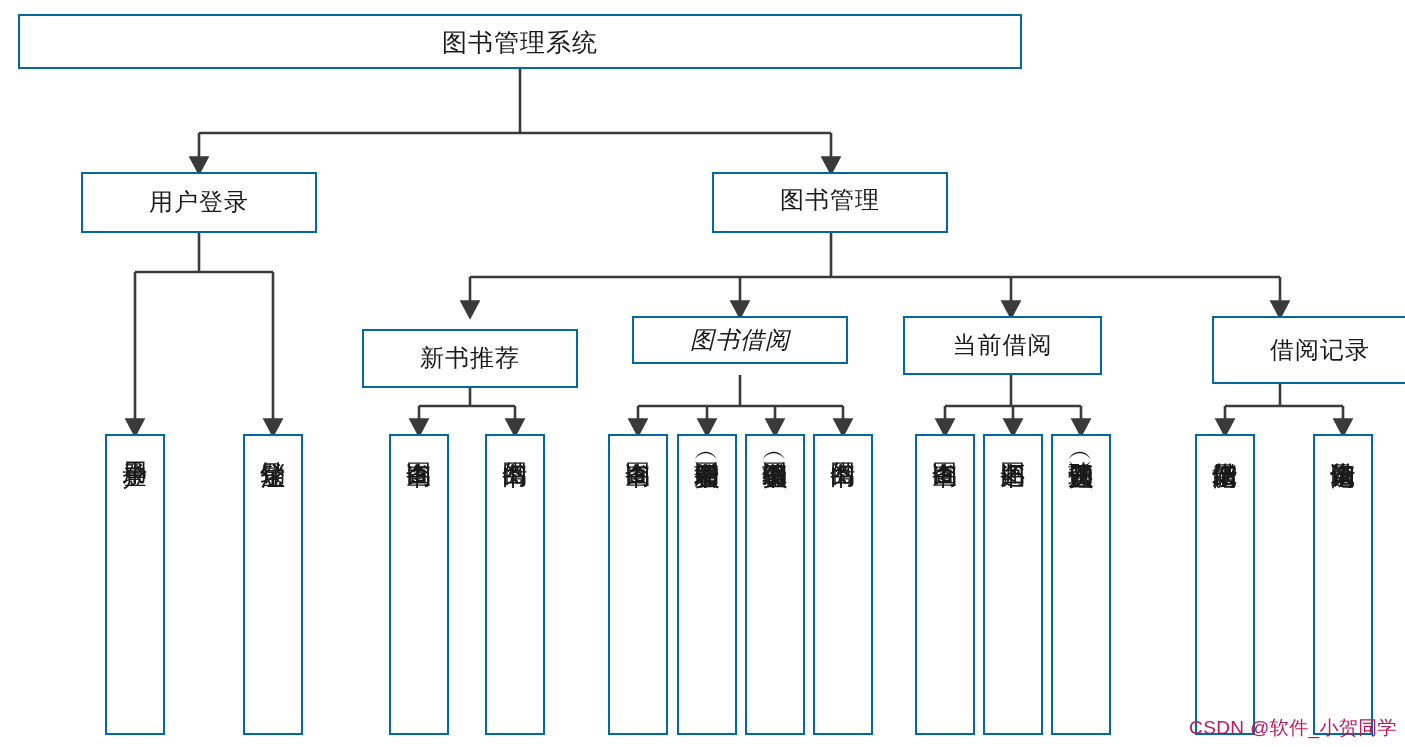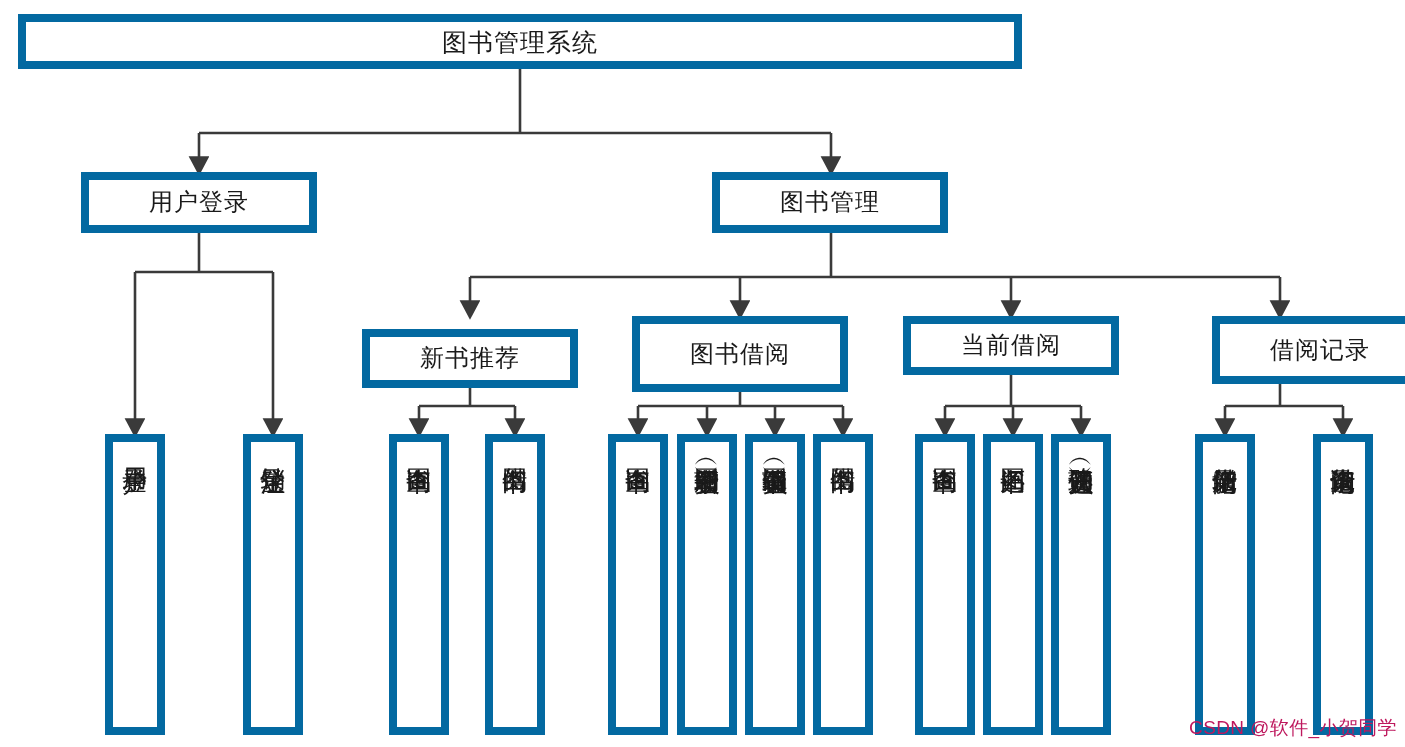--- a/index.html
+++ b/index.html
@@ -23,21 +23,21 @@
     position: absolute;
     left: 0;
     top: 0;
     width: 1405px;
     height: 747px;
     pointer-events: none;
   }
   .node {
     position: absolute;
     box-sizing: border-box;
-    border: 8px solid #0369a1;
+    border: 2px solid #0369a1;
     background: #ffffff;
     display: flex;
     align-items: center;
     justify-content: center;
     color: #1a1a1a;
     z-index: 2;
   }
   .node-label {
     display: block;
     text-align: center;
@@ -132,31 +132,31 @@
     </g>
   </svg>
 
   <div class="node h root" style="left:18px; top:14px; width:1004px; height:55px;">
     <span class="node-label">图书管理系统</span>
   </div>
 
   <div class="node h" style="left:81px; top:172px; width:236px; height:61px;">
     <span class="node-label">用户登录</span>
   </div>
-  <div class="node h" style="left:712px; top:172px; width:236px; height:61px;">
+  <div class="node h" style="left:712px; top:172px; width:236px; height:61px;font-family:Liberation Mono, monospace;">
     <span class="node-label">图书管理</span>
   </div>
 
   <div class="node h" style="left:362px; top:329px; width:216px; height:59px;">
     <span class="node-label">新书推荐</span>
   </div>
-  <div class="node h" style="left:632px; top:316px; width:216px; height:76px;">
+  <div class="node h" style="left:632px; top:316px; width:216px; height:48px;font-style:italic;">
     <span class="node-label">图书借阅</span>
   </div>
-  <div class="node h" style="left:903px; top:316px; width:216px; height:59px;">
+  <div class="node h" style="left:903px; top:316px; width:199px; height:59px;">
     <span class="node-label">当前借阅</span>
   </div>
   <div class="node h" style="left:1172px; top:316px; width:216px; height:68px;margin-left:40px;">
     <span class="node-label">借阅记录</span>
   </div>
 
   <div class="node v" style="left:105px; top:434px; width:60px; height:301px;">
     <span class="node-label">用户登录</span>
   </div>
   <div class="node v" style="left:243px; top:434px; width:60px; height:301px;">

